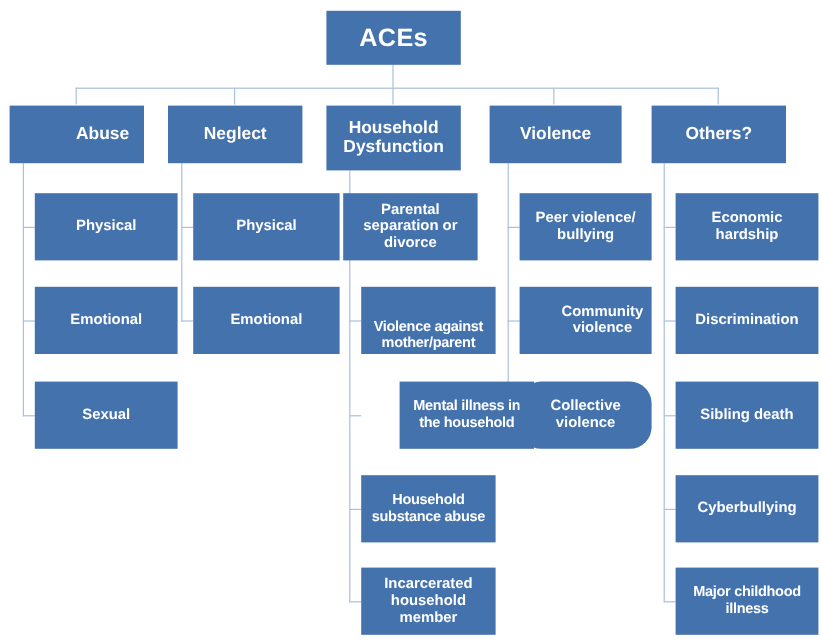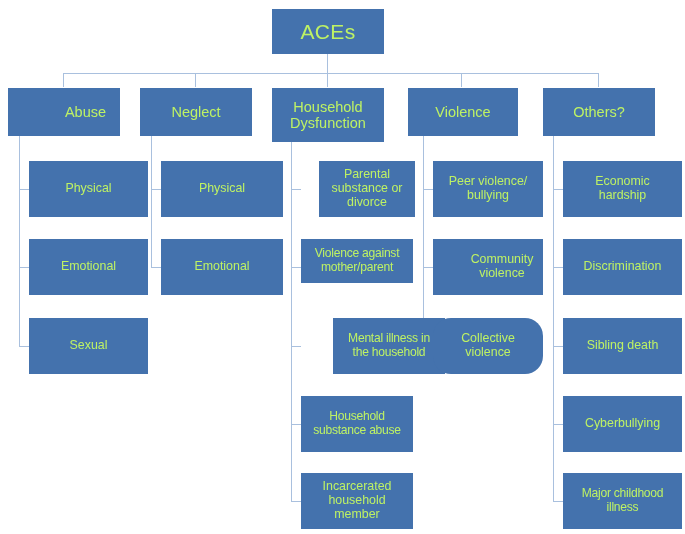--- a/index.html
+++ b/index.html
@@ -14,22 +14,22 @@
   #diagram {
     position: relative;
     width: 685px;
     height: 534px;
     background: #ffffff;
     overflow: hidden;
   }
   .node {
     position: absolute;
     background: #4472ad;
-    color: #bef264;
-    font-weight: normal;
+    color: #ffffff;
+    font-weight: bold;
     display: flex;
     align-items: center;
     justify-content: center;
     text-align: center;
     line-height: 1.12;
     box-sizing: border-box;
     padding: 2px 4px;
     z-index: 3;
   }
   .node-root {
@@ -113,28 +113,28 @@
 
   <div class="node node-cat" style="left:543px; top:88px; width:112px; height:48px;">Others?</div>
 
   <div class="node node-leaf" style="left:29px; top:161px; width:119px; height:56px;">Physical</div>
   <div class="node node-leaf" style="left:29px; top:239px; width:119px; height:56px;">Emotional</div>
   <div class="node node-leaf" style="left:29px; top:318px; width:119px; height:56px;">Sexual</div>
 
   <div class="node node-leaf" style="left:161px; top:161px; width:122px; height:56px;">Physical</div>
   <div class="node node-leaf" style="left:161px; top:239px; width:122px; height:56px;">Emotional</div>
 
-  <div class="node node-leaf" style="left:319px; top:161px; width:96px; height:56px;">
+  <div class="node node-leaf" style="left:286px; top:161px; width:112px; height:56px;">
     <span>
       <span>Parental</span><br>
-      <span>substance or</span><br>
+      <span>separation or</span><br>
       <span>divorce</span>
     </span>
   </div>
-  <div class="node node-leaf tight" style="left:301px; top:239px; width:112px; height:44px;">
+  <div class="node node-leaf tight" style="left:301px; top:239px; width:112px; height:56px;align-items:flex-end;">
     <span>
       <span>Violence against</span><br>
       <span>mother/parent</span>
     </span>
   </div>
   <div class="node node-leaf tight" style="left:301px; top:318px; width:112px; height:56px;margin-left:32px;">
     <span>
       <span>Mental illness in</span><br>
       <span>the household</span>
     </span>

